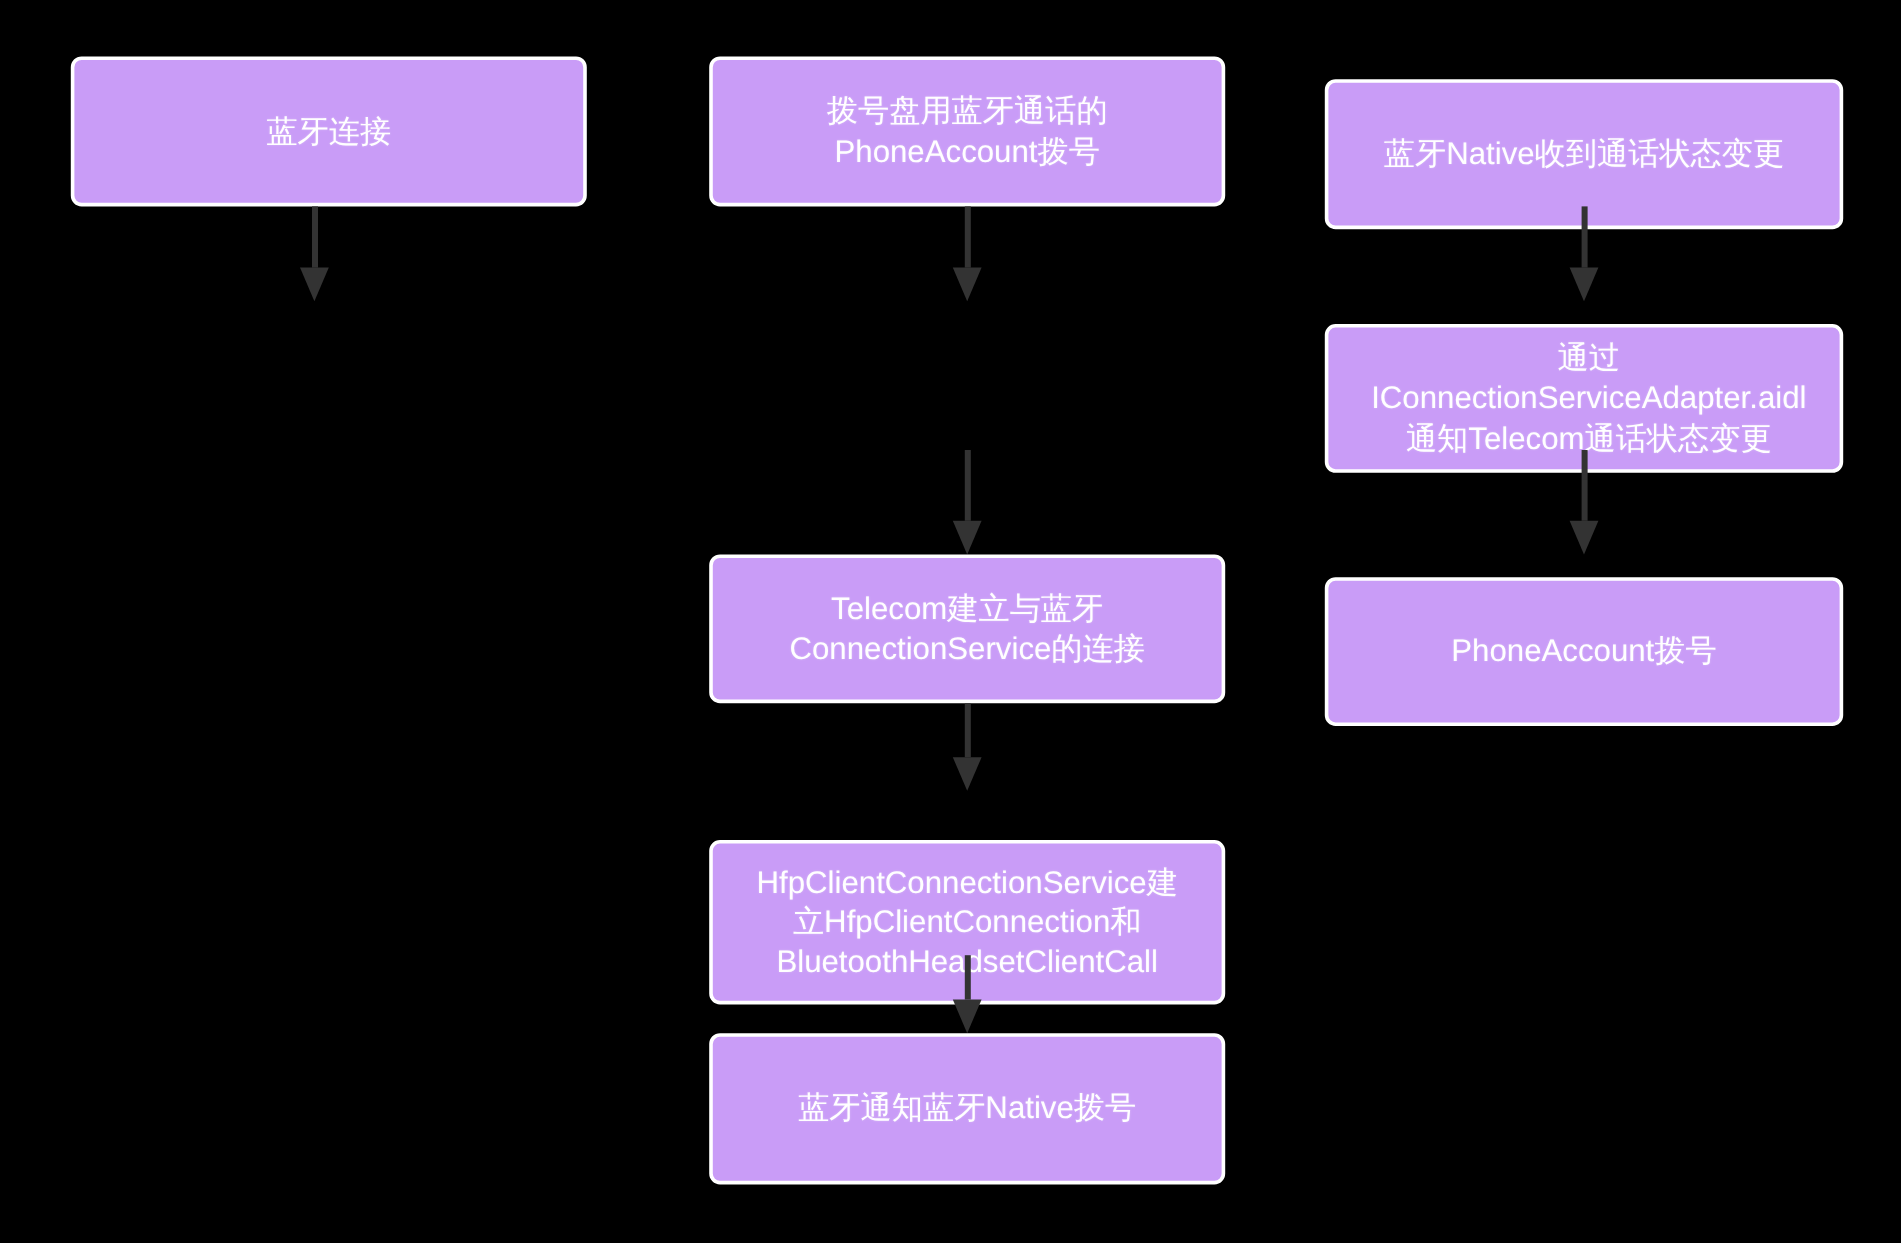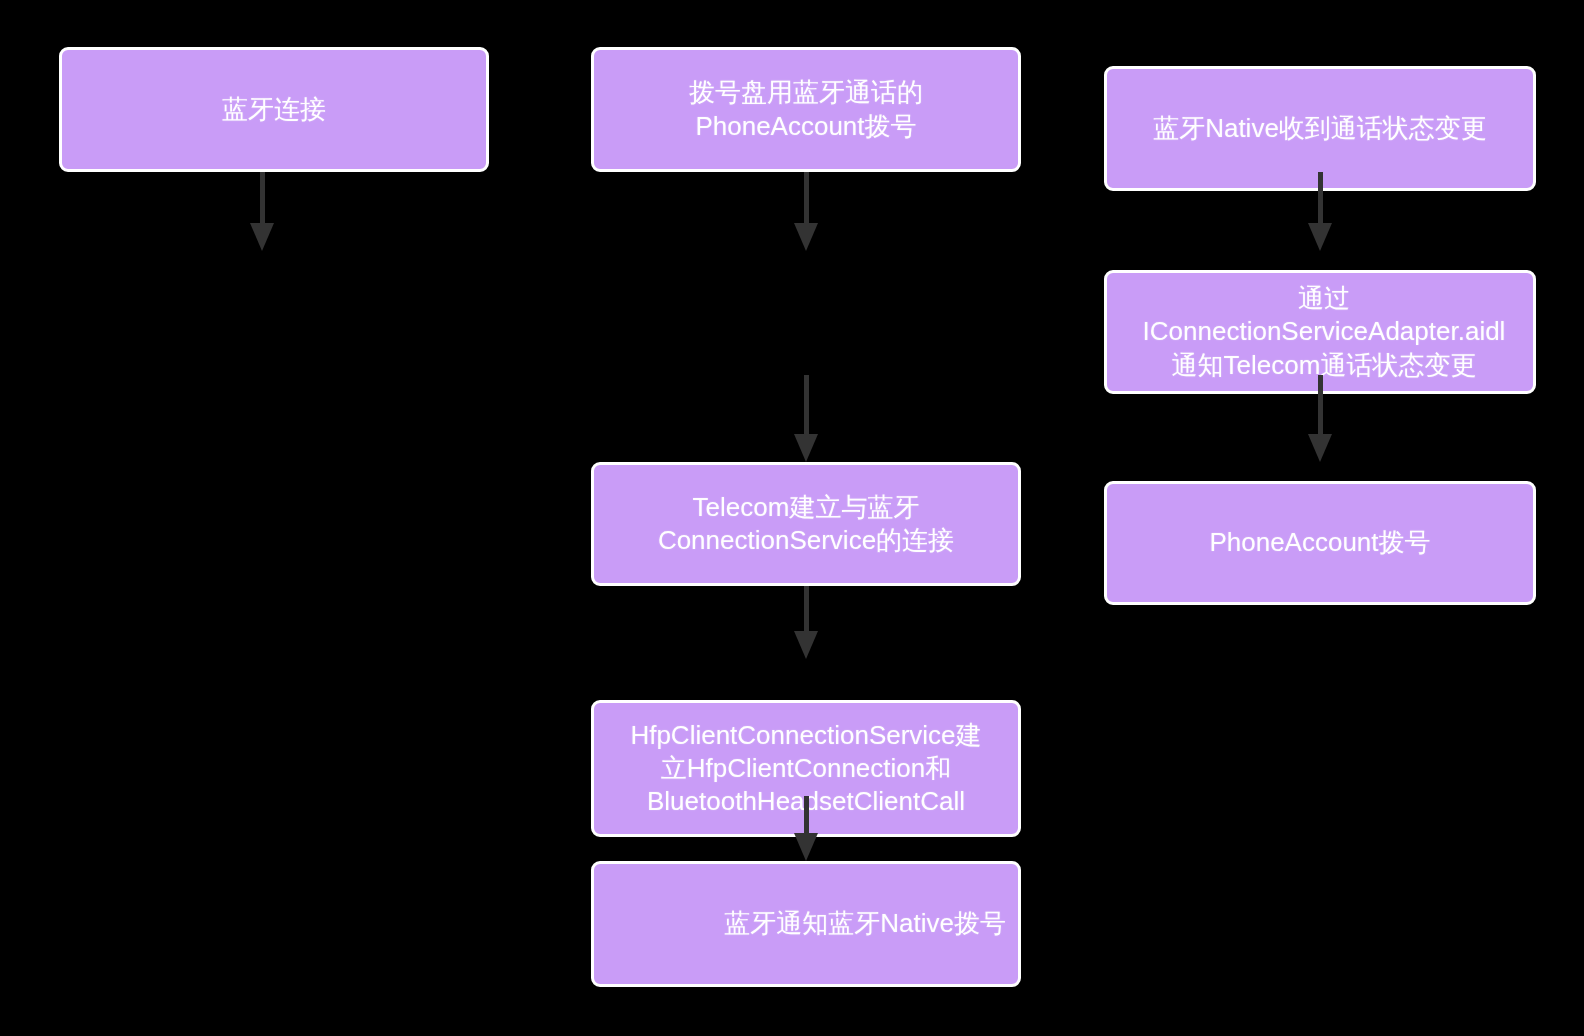--- a/index.html
+++ b/index.html
@@ -39,21 +39,21 @@
   }
   
   .col1 { left: 59px;  width: 430px; }
   .col2 { left: 591px; width: 430px; }
   .col3 { left: 1104px; width: 432px; margin-top: 19px; }
   
   .r1 { top: 47px;  height: 125px; }
   .r2 { top: 251px; height: 124px; padding-left: 20px; }
   .r3 { top: 462px; height: 124px; }
   .r4 { top: 659px; height: 137px; margin-top: 41px; }
-  .r5 { top: 861px; height: 126px; justify-content: flex-end; }
+  .r5 { top: 861px; height: 126px; }
   
   .arrow {
     position: absolute;
     width: 28px;
     display: flex;
     flex-direction: column;
     align-items: center;
   }
   .arrow .stem { width: 5px; flex: 1; background: var(--arrow); }
   .arrow .head {

